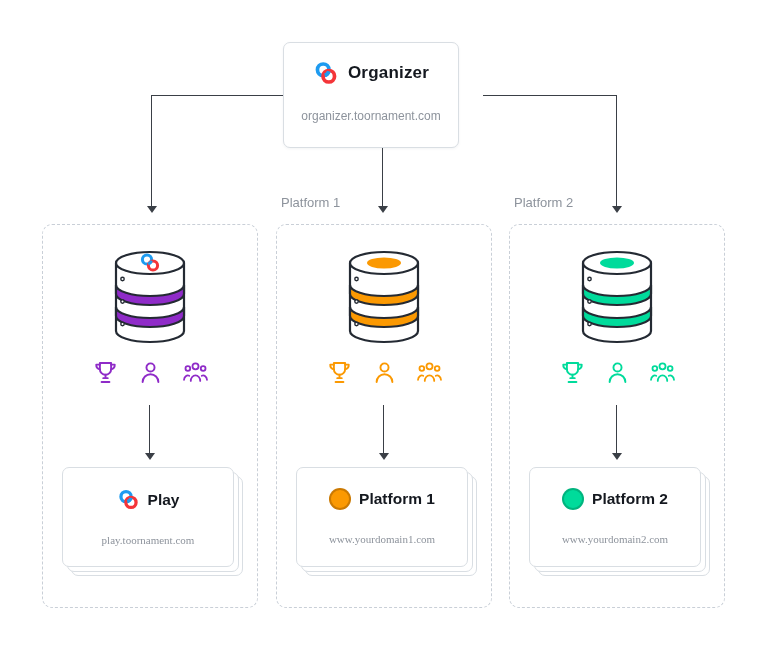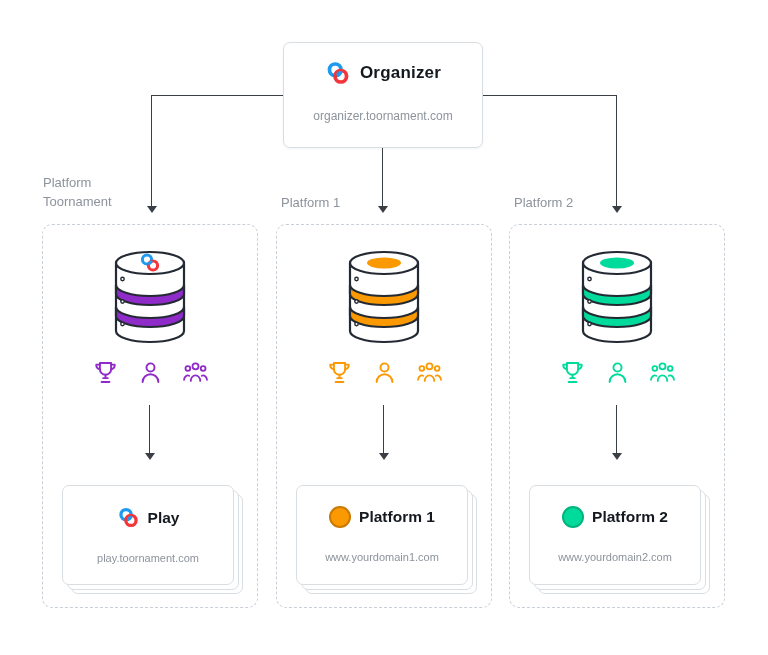--- a/index.html
+++ b/index.html
@@ -5,21 +5,21 @@
   * { margin:0; padding:0; box-sizing:border-box; }
   html,body { background:#fff; }
   body { font-family:"Liberation Sans", sans-serif; color:var(--text-dark,#14181F); }
 
   .canvas { position:relative; width:768px; height:655px; background:#fff; overflow:hidden; }
 
   
   .box { position:absolute; background:#fff; border:1px solid var(--border,#D9DEE3); border-radius:7px; }
 
   
-  .organizer { left:283px; top:42px; width:200px; height:106px;
+  .organizer { left:283px; top:42px; width:176px; height:106px;
     display:flex; flex-direction:column; align-items:center; padding-top:17px; gap:23px;
     box-shadow:0 1px 3px rgba(25,35,60,.05); }
   .title-row { display:flex; align-items:center; gap:9px; }
   .org-title { font-size:17px; font-weight:bold; letter-spacing:.2px; color:var(--text-dark,#14181F); }
   .domain-text { font-size:12px; color:var(--text-gray,#8D939C); }
 
   
   .vline { position:absolute; width:0; border-left:1.5px solid var(--line,#3A3F46); }
   .hline { position:absolute; height:0; border-top:1.5px solid var(--line,#3A3F46); }
   .arrowhead { position:absolute; width:0; height:0;
@@ -54,31 +54,31 @@
     display:flex; justify-content:center; gap:18px; color:var(--accent,#888); }
   .icon-row svg { width:27px; height:27px; display:block; }
 
   .col-arrow-line { position:absolute; left:calc(50% - 1px); top:180px; height:50px;
     border-left:1.5px solid var(--line,#3A3F46); }
   .col-arrow-head { position:absolute; left:50%; top:228px; margin-left:-5px;
     width:0; height:0; border-left:5px solid transparent; border-right:5px solid transparent;
     border-top:7px solid var(--line,#3A3F46); }
 
   
-  .card-stack { position:absolute; left:50%; top:260px; transform:translateX(-50%);
+  .card-stack { position:absolute; left:50%; top:242px; transform:translateX(-50%);
     width:176px; height:100px; }
   .card-layer { position:absolute; width:172px; height:100px; background:#fff;
     border:1px solid var(--border,#D9DEE3); border-radius:7px; }
   .layer-back   { left:9px; top:9px; }
   .layer-middle { left:4.5px; top:4.5px; }
   .card-front { left:0; top:0; display:flex; flex-direction:column; align-items:center;
     padding-top:20px; gap:23px; }
   .card-title-row { display:flex; align-items:center; gap:8px; }
   .card-title { font-size:15.5px; font-weight:bold; color:var(--text-dark,#14181F); }
-  .card-domain { font-size:11px; color:var(--text-gray,#8D939C); }
+  .card-domain { font-size:11px; color:var(--text-gray,#8D939C);font-family:Liberation Serif, serif; }
 
   .dot { width:22px; height:22px; border-radius:50%;
     background:var(--accent,#888); border:2px solid rgba(80,40,0,.28); }
 
   .rings { display:block; }
 </style>
 </head>
 <body>
 
 <div class="canvas">
@@ -97,21 +97,20 @@
 
   <div class="hline h-left"></div>
   <div class="hline h-right"></div>
   <div class="vline v-left"></div>
   <div class="vline v-mid"></div>
   <div class="vline v-right"></div>
   <div class="arrowhead head-left"></div>
   <div class="arrowhead head-mid"></div>
   <div class="arrowhead head-right"></div>
 
-  <div class="col-label label-1">Platform Toornament</div>
   <div class="col-label label-2">Platform 1</div>
   <div class="col-label label-3">Platform 2</div>
 
   <div class="column col-1" style="--accent: #8F2BC8;">
     <svg class="db" width="88" height="98" viewBox="0 0 88 98">
       <g stroke="var(--ink,#242A33)" stroke-width="2.2" fill="#fff">
         <path d="M10 14 v68 a34 11 0 0 0 68 0 v-68"></path>
         <path d="M10 36 a34 11 0 0 0 68 0 v9 a34 11 0 0 1 -68 0 z" fill="var(--accent,#8F2BC8)"></path>
         <path d="M10 58 a34 11 0 0 0 68 0 v9 a34 11 0 0 1 -68 0 z" fill="var(--accent,#8F2BC8)"></path>
         <ellipse cx="44" cy="14" rx="34" ry="11"></ellipse>

